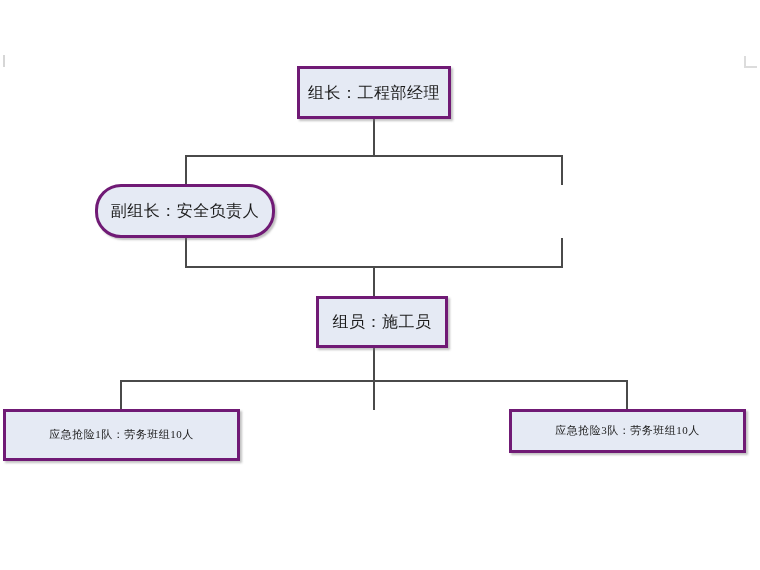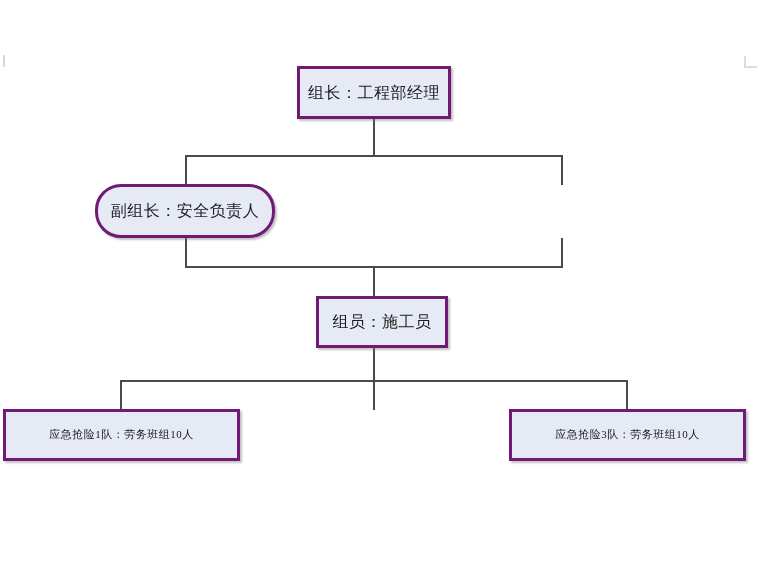--- a/index.html
+++ b/index.html
@@ -103,17 +103,17 @@
 
   <div class="node" style="left:308px; top:296px; width:132px; height:52px;margin-left:8px;">
     <span>组员：施工员</span>
   </div>
 
   <div class="node small-text" style="left:3px; top:409px; width:237px; height:52px;">
     <span>应急抢险1队：劳务班组10人</span>
   </div>
 
 
-  <div class="node small-text" style="left:509px; top:409px; width:237px; height:52px;">
+  <div class="node small-text" style="left:509px; top:409px; width:237px; height:44px;">
     <span>应急抢险3队：劳务班组10人</span>
   </div>
 
 </div>
 
 </body></html>

